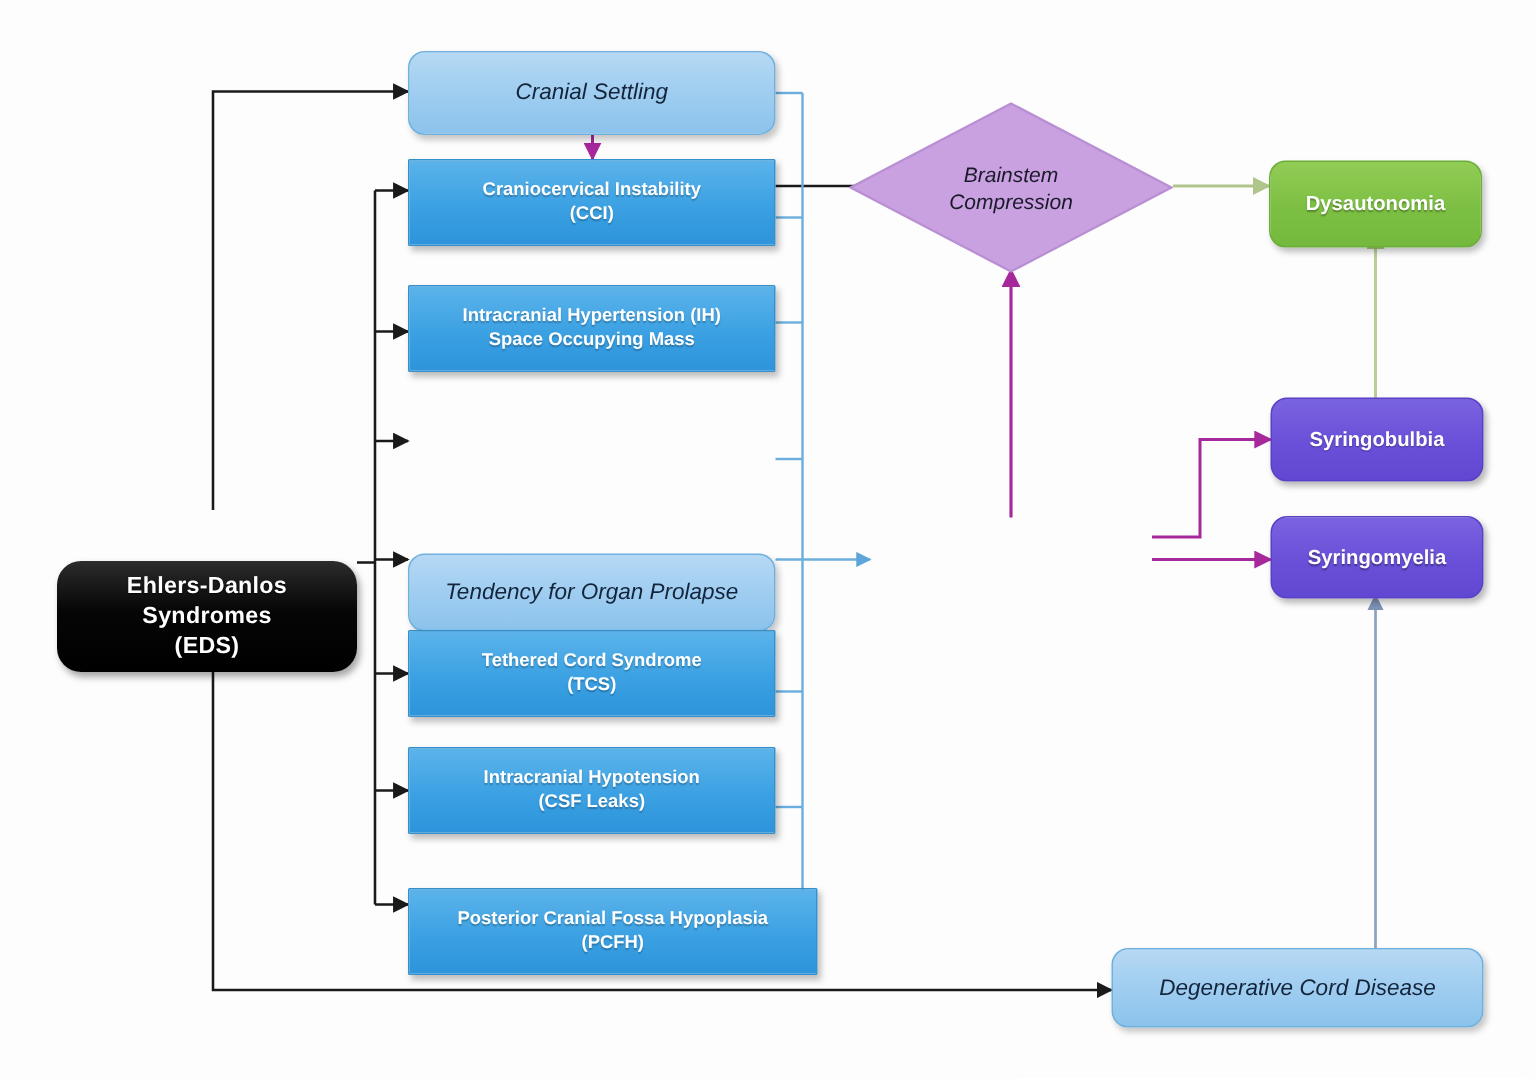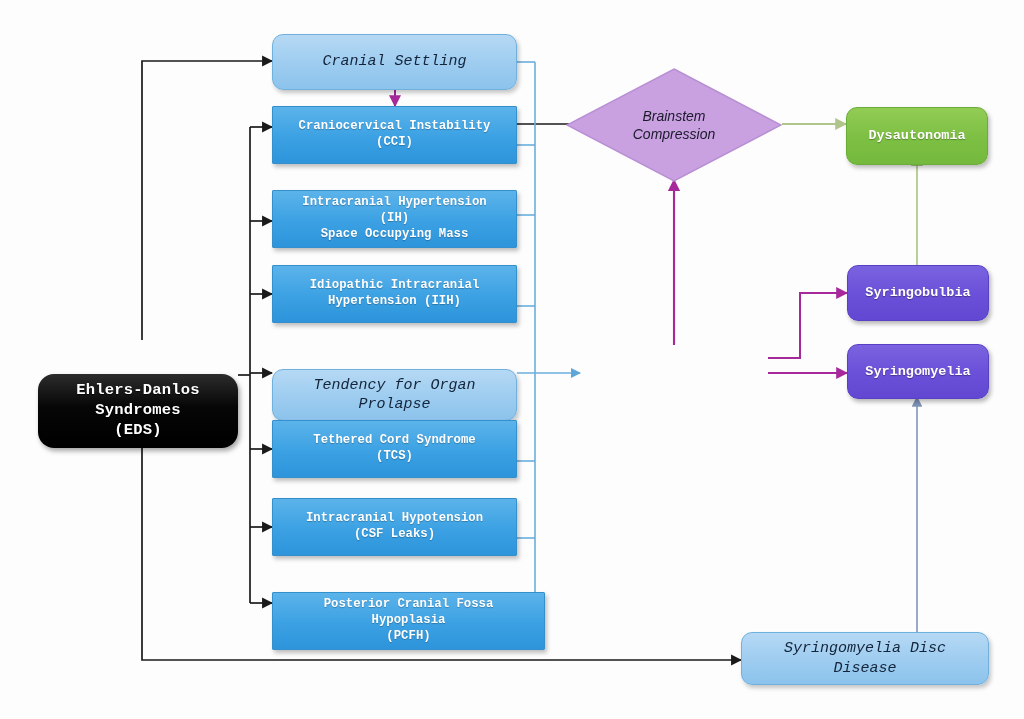--- a/index.html
+++ b/index.html
@@ -31,21 +31,20 @@
     justify-content: center;
     text-align: center;
     line-height: 1.28;
   }
   .node .label {
     display: block;
     width: 100%;
     padding: 0 15px;
     box-sizing: border-box;
     white-space: pre-line;
-    font-family: Liberation Mono, monospace;
   }
 
   
   .n-root {
     border-radius: 16px;
     background: linear-gradient(180deg, #2c2c2c 0%, #060606 45%, #000000 100%);
     box-shadow: 2px 3px 5px rgba(0,0,0,0.35);
     color: #ffffff;
     font-weight: bold;
     font-size: 15.5px;
@@ -221,24 +220,20 @@
   <div class="node n-mblue" style="left:272px; top:106px; width:245px; height:58px;">
     <span class="label">Craniocervical Instability
 (CCI)</span>
   </div>
 
   <div class="node n-mblue" style="left:272px; top:190px; width:245px; height:58px;">
     <span class="label">Intracranial Hypertension (IH)
 Space Occupying Mass</span>
   </div>
 
-  <div class="node n-mblue" style="left:272px; top:265px; width:245px; height:58px;">
-    <span class="label">Idiopathic Intracranial
-Hypertension (IIH)</span>
-  </div>
 
   <div class="node n-lblue" style="left:272px; top:369px; width:245px; height:52px;">
     <span class="label">Tendency for Organ Prolapse</span>
   </div>
 
   <div class="node n-mblue" style="left:272px; top:420px; width:245px; height:58px;">
     <span class="label">Tethered Cord Syndrome
 (TCS)</span>
   </div>
 
@@ -267,16 +262,16 @@
 
   <div class="node n-violet" style="left:847px; top:265px; width:142px; height:56px;">
     <span class="label">Syringobulbia</span>
   </div>
 
   <div class="node n-violet" style="left:847px; top:344px; width:142px; height:55px;">
     <span class="label">Syringomyelia</span>
   </div>
 
   <div class="node n-lblue" style="left:741px; top:632px; width:248px; height:53px;">
-    <span class="label">Syringomyelia Disc Disease</span>
+    <span class="label">Degenerative Cord Disease</span>
   </div>
 
 </div>
 
 </body></html>

